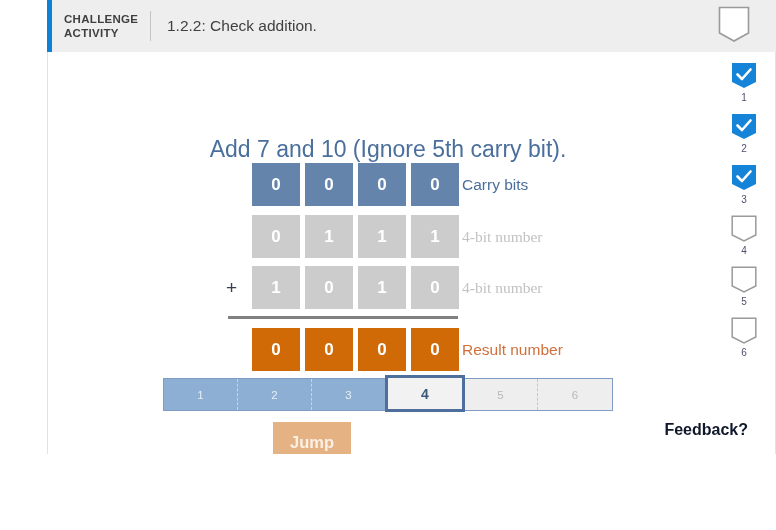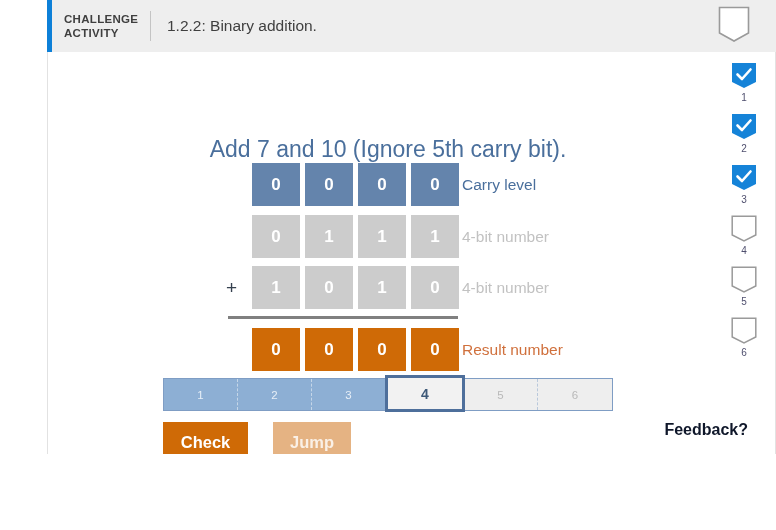--- a/index.html
+++ b/index.html
@@ -133,21 +133,21 @@
   .bitcell.operand{ background: #cccccc; }
   .bitcell.result { background: #cf6a06; cursor: pointer; }
 
   .rowlabel {
     position: absolute;
     left: 462px;
     font-size: 15.5px;
     white-space: nowrap;
   }
   .rowlabel.carry   { color: #4a6f9c; }
-  .rowlabel.operand { color: #c2c2c2; }
+  .rowlabel.operand { color: #c2c2c2; font-family: Liberation Serif, serif; }
   .rowlabel.result  { color: #d0703c; }
 
   .plus-sign {
     position: absolute;
     left: 226px;
     top: 277px;
     font-size: 19px;
     color: #35414f;
   }
 
@@ -278,42 +278,42 @@
 
   <div class="page-left-line"></div>
 
   <div class="header">
     <div class="header-accent"></div>
     <div class="header-kicker">
       <div>CHALLENGE</div>
       <div>ACTIVITY</div>
     </div>
     <div class="header-divider"></div>
-    <div class="header-title">1.2.2: Binary addition.</div>
+    <div class="header-title">1.2.2: Check addition.</div>
 
     <div class="header-bookmark">
       <svg width="32" height="38" viewBox="0 0 32 38">
         <path d="M1.5 1.5 H30.5 V27 L16 35 L1.5 27 Z" fill="#ffffff" stroke="#9a9a9a" stroke-width="1.6"></path>
       </svg>
     </div>
   </div>
 
   <div class="card"></div>
 
 
   <div class="prompt">Add 7 and 10 (Ignore 5th carry bit).</div>
 
   <div id="rows-host">
       <div class="bitrow" style="top: 163px;">
         <div class="bitcell carry">0</div>
         <div class="bitcell carry">0</div>
         <div class="bitcell carry">0</div>
         <div class="bitcell carry">0</div>
       </div>
-      <div class="rowlabel carry" style="top: 176px;">Carry level</div>
+      <div class="rowlabel carry" style="top: 176px;">Carry bits</div>
       <div class="bitrow" style="top: 215px;">
         <div class="bitcell operand">0</div>
         <div class="bitcell operand">1</div>
         <div class="bitcell operand">1</div>
         <div class="bitcell operand">1</div>
       </div>
       <div class="rowlabel operand" style="top: 228px;">4-bit number</div>
       <div class="bitrow" style="top: 266px;">
         <div class="bitcell operand">1</div>
         <div class="bitcell operand">0</div>
@@ -336,21 +336,20 @@
 
   <div class="stepbar" id="stepbar-host">
       <div class="step done">1</div>
       <div class="step done">2</div>
       <div class="step done">3</div>
       <div class="step current">4</div>
       <div class="step pending">5</div>
       <div class="step pending last">6</div>
     </div>
 
-  <button class="btn btn-check">Check</button>
   <button class="btn btn-next">Jump</button>
 
   <div class="rail" id="rail-host">
       <div class="rail-item">
         <div class="rail-badge"><svg width="26" height="28" viewBox="0 0 26 28">
             <path d="M1 1 H25 V20 L13 26 L1 20 Z" fill="#1583d8"></path>
             <path d="M6.5 12.5 L11 17 L19.5 7.5" fill="none" stroke="#ffffff" stroke-width="2.6" stroke-linecap="round" stroke-linejoin="round"></path>
           </svg></div>
         <div class="rail-num">1</div>
       </div>

